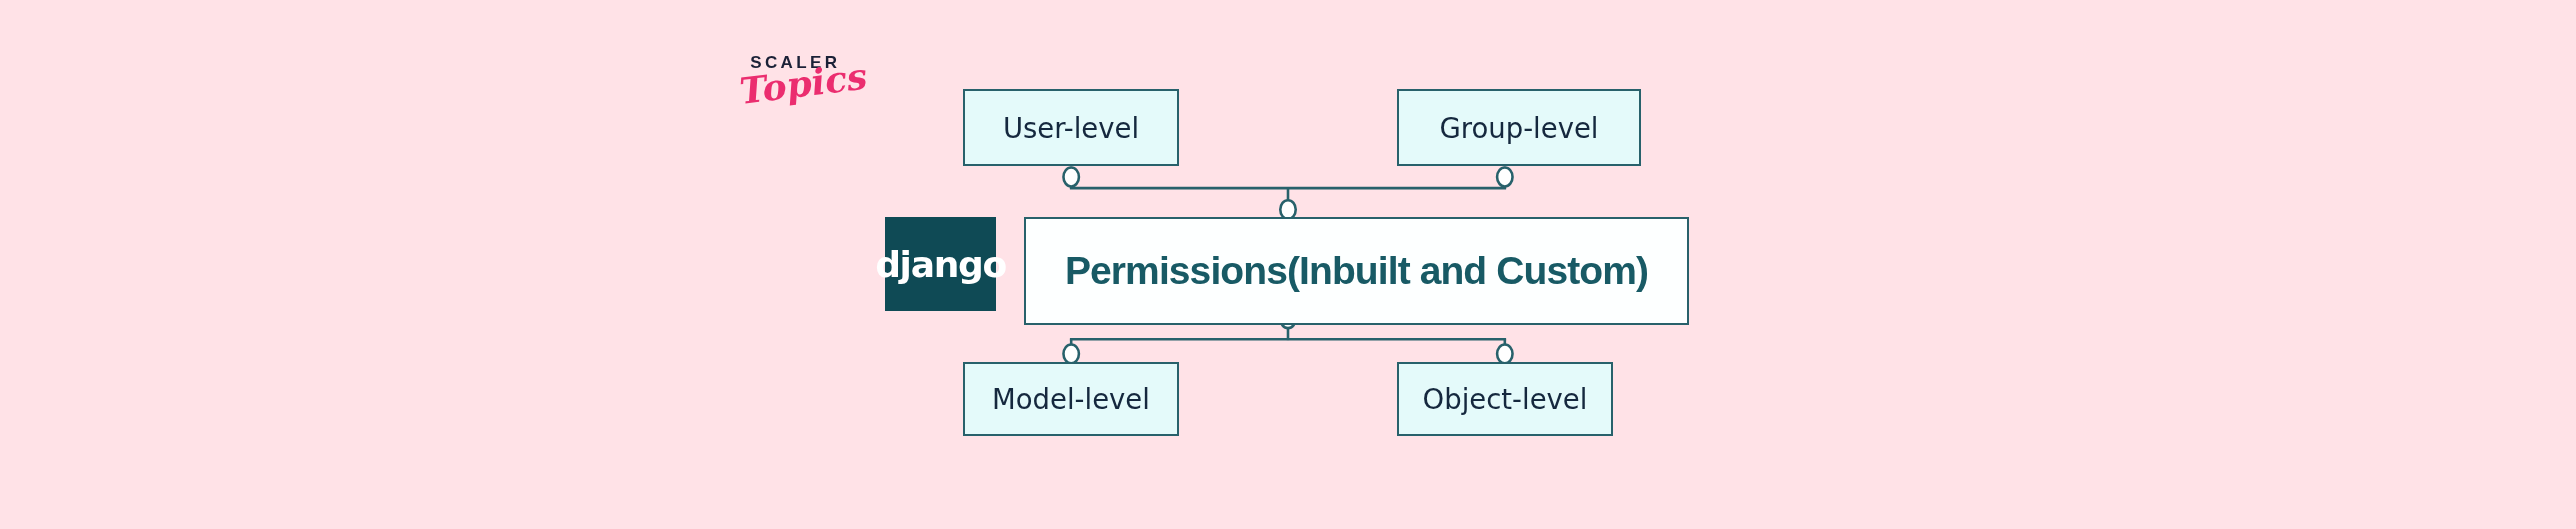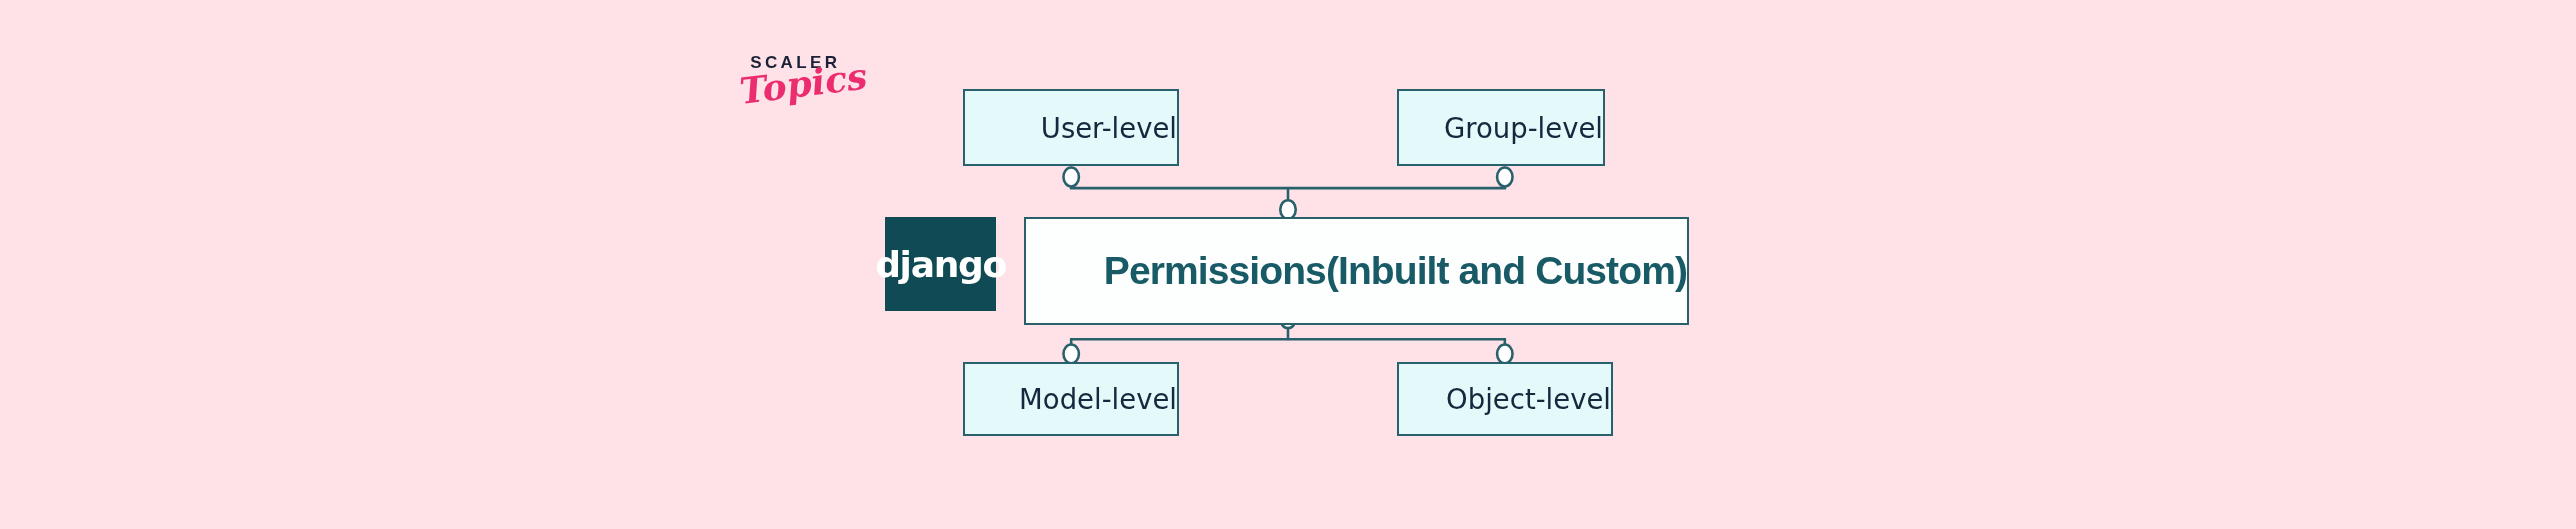--- a/index.html
+++ b/index.html
@@ -60,28 +60,28 @@
     fill: #FFFFFF;
   }
   
   .node {
     position: absolute;
     box-sizing: border-box;
     border: 2.6px solid #28616B;
     background: #E4FAFA;
     display: flex;
     align-items: center;
-    justify-content: flex-end;
+    justify-content: center;
     z-index: 2;
     color: #15283E;
     font-size: 27.5px;
     white-space: nowrap;
   }
   .node-user   { left: 963px; top: 89px; width: 216px; height: 77px; }
-  .node-group  { left: 1397px; top: 89px; width: 208px; height: 77px; }
+  .node-group  { left: 1397px; top: 89px; width: 244px; height: 77px; }
   .node-model  { left: 963px; top: 362px; width: 216px; height: 74px; }
   .node-object { left: 1397px; top: 362px; width: 216px; height: 74px; }
   .node-center {
     left: 1024px; top: 217px; width: 665px; height: 108px;
     background: #FDFFFF;
     color: #185A65;
     font-family: "Liberation Sans", sans-serif;
     font-weight: bold;
     font-size: 39px;
     letter-spacing: -0.9px;

